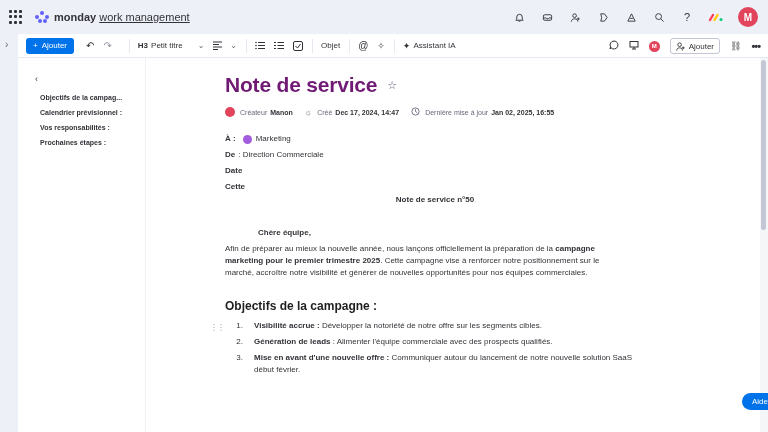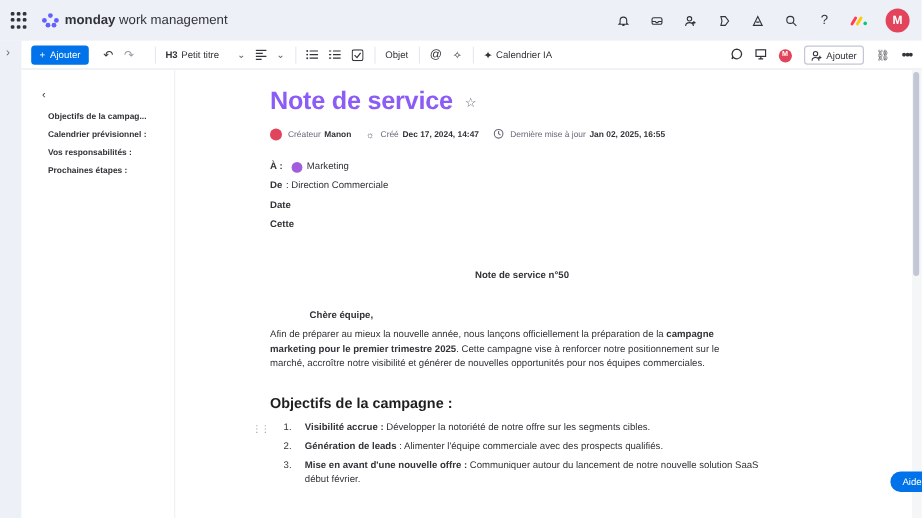--- a/index.html
+++ b/index.html
@@ -4,53 +4,53 @@
 <style>
   * { box-sizing: border-box; margin: 0; padding: 0; }
   html, body { width: 768px; height: 432px; overflow: hidden; background: #ffffff; font-family: "Liberation Sans", sans-serif; color: #323338; }
   .topbar { position: absolute; left: 0; top: 0; width: 768px; height: 34px; background: #eef0f7; display: flex; align-items: center; padding: 0 8px; }
   .topbar .grid { width: 14px; height: 14px; display: grid; grid-template-columns: repeat(3, 3px); gap: 2px; margin-left: 1px; }
   .topbar .grid span { width: 3px; height: 3px; background: #323338; border-radius: 1px; }
   .logo { display: flex; align-items: center; margin-left: 12px; font-size: 11px; }
   .logo .dots { width: 14px; height: 12px; position: relative; margin-right: 5px; }
   .logo .dots i { position: absolute; width: 4px; height: 4px; border-radius: 50%; }
   .logo b { font-weight: 700; color: #323338; margin-right: 3px; }
-  .logo span.wm { color: #323338; font-weight: 400; }
+  .logo span.wm { color: #323338; font-weight: 400; text-decoration: underline; }
   .top-icons { position: absolute; right: 10px; top: 0; height: 34px; display: flex; align-items: center; gap: 14px; }
   .ti { width: 14px; height: 14px; display: flex; align-items: center; justify-content: center; font-size: 11px; color: #323338; }
   .avatar-big { width: 20px; height: 20px; border-radius: 50%; background: #e2445c; color: #fff; font-size: 10px; font-weight: 700; display: flex; align-items: center; justify-content: center; }
   .leftrail { position: absolute; left: 0; top: 34px; width: 18px; height: 398px; background: #eef0f7; }
   .leftrail .chev { position: absolute; left: 5px; top: 5px; font-size: 10px; color: #676879; }
   .frame { position: absolute; left: 18px; top: 34px; width: 750px; height: 398px; background: #fff; border-top-left-radius: 6px; }
   .toolbar { position: absolute; left: 0; top: 0; width: 750px; height: 24px; border-bottom: 1px solid #e6e9ef; display: flex; align-items: center; padding-left: 8px; font-size: 8px; color: #323338; }
   .btn-add { background: #0073ea; color: #fff; border-radius: 3px; height: 16px; padding: 0 7px; display: flex; align-items: center; gap: 4px; font-size: 8px; }
   .tb-sep { width: 1px; height: 14px; background: #e6e9ef; margin: 0 8px; }
   .tb-item { display: flex; align-items: center; gap: 3px; margin-right: 9px; color: #323338; }
   .tb-right { position: absolute; right: 8px; top: 0; height: 24px; display: flex; align-items: center; gap: 10px; font-size: 8px; }
   .share-btn { border: 1px solid #c3c6d4; border-radius: 3px; height: 16px; padding: 0 5px; display: flex; align-items: center; gap: 4px; }
   .avatar-sm { width: 11px; height: 11px; border-radius: 50%; background: #e2445c; color: #fff; font-size: 6px; display: flex; align-items: center; justify-content: center; font-weight: 700; }
   .scrollbar { position: absolute; right: 0; top: 24px; width: 8px; height: 374px; background: #f5f6f8; }
   .scrollbar .thumb { position: absolute; left: 1px; top: 2px; width: 5px; height: 170px; background: #c3c6d4; border-radius: 3px; }
   .outline { position: absolute; left: 0; top: 24px; width: 128px; height: 374px; border-right: 1px solid #f0f1f4; padding-left: 22px; }
   .outline .back { font-size: 9px; color: #323338; margin-top: 16px; margin-bottom: 6px; margin-left: -5px; }
   .outline .oi { font-size: 7px; font-weight: 700; color: #323338; height: 15px; line-height: 15px; white-space: nowrap; }
   .doc { position: absolute; left: 207px; top: 24px; width: 420px; }
   .title-row { display: flex; align-items: center; margin-top: 13px; height: 28px; }
-  .title { font-size: 21px; font-weight: 700; color: #8b5cf6; letter-spacing: -0.2px; }
+  .title { font-size: 21px; font-weight: 700; color: #701a75; letter-spacing: -0.2px; }
   .star { font-size: 11px; color: #676879; margin-left: 10px; }
   .meta { display: flex; align-items: center; font-size: 7px; color: #676879; margin-top: 7px; height: 12px; }
   .meta b { color: #323338; font-weight: 700; margin-left: 3px; }
   .meta .mi { display: flex; align-items: center; margin-right: 12px; }
   .meta .av { width: 10px; height: 10px; border-radius: 50%; background: #e2445c; margin-right: 5px; }
   .meta .ic { margin-right: 5px; font-size: 8px; }
   .fields { margin-top: 13px; font-size: 8px; color: #323338; }
   .fields .f { height: 16px; line-height: 16px; display: flex; align-items: center; }
   .fields .f b { font-weight: 700; margin-right: 3px; }
   .mk-icon { display: inline-block; width: 9px; height: 9px; border-radius: 50%; background: #a25ddc; margin: 0 4px 0 4px; }
-  .centered { text-align: center; font-size: 8px; font-weight: 700; margin-top: 30px; height: 12px; }
+  .centered { text-align: center; font-size: 8px; font-weight: 700; height: 12px; }
   .greet { font-size: 8px; font-weight: 700; margin-top: 21px; margin-left: 33px; }
   .para { font-size: 8px; line-height: 12px; margin-top: 6px; width: 396px; color: #323338; }
   .para b { font-weight: 700; }
   .h2 { font-size: 12px; font-weight: 700; margin-top: 20px; color: #1f1f21; }
   .list { margin-top: 7px; font-size: 8px; color: #323338; }
   .li { display: flex; line-height: 12px; margin-bottom: 4px; position: relative; }
   .li .num { width: 29px; text-align: right; padding-right: 11px; flex-shrink: 0; color: #323338; }
   .li .txt { width: 380px; }
   .li b { font-weight: 700; }
   .drag { position: absolute; left: -15px; top: 2px; font-size: 8px; color: #9699a6; letter-spacing: -1px; }
@@ -174,21 +174,21 @@
         </svg>
     </span>
     <div class="tb-sep" style="margin-left:0"></div>
     <span class="tb-item">Objet</span>
     <div class="tb-sep" style="margin-left:0"></div>
     <span class="tb-item" style="font-size:10px">@</span>
     <span class="tb-item" style="font-size:9px">✧</span>
     <div class="tb-sep" style="margin-left:0"></div>
     <div class="tb-item">
       <span style="font-size:9px">✦</span>
-      <span>Calendrier IA</span>
+      <span>Assistant IA</span>
     </div>
 
     <div class="tb-right">
       <span>
         <svg width="10" height="10" viewBox="0 0 10 10">
             <path d="M5 1a4 4 0 11-3 6.7L1 9l.6-2A4 4 0 015 1z" fill="none" stroke="#323338"></path>
           </svg>
       </span>
       <span>
         <svg width="10" height="10" viewBox="0 0 10 10">

